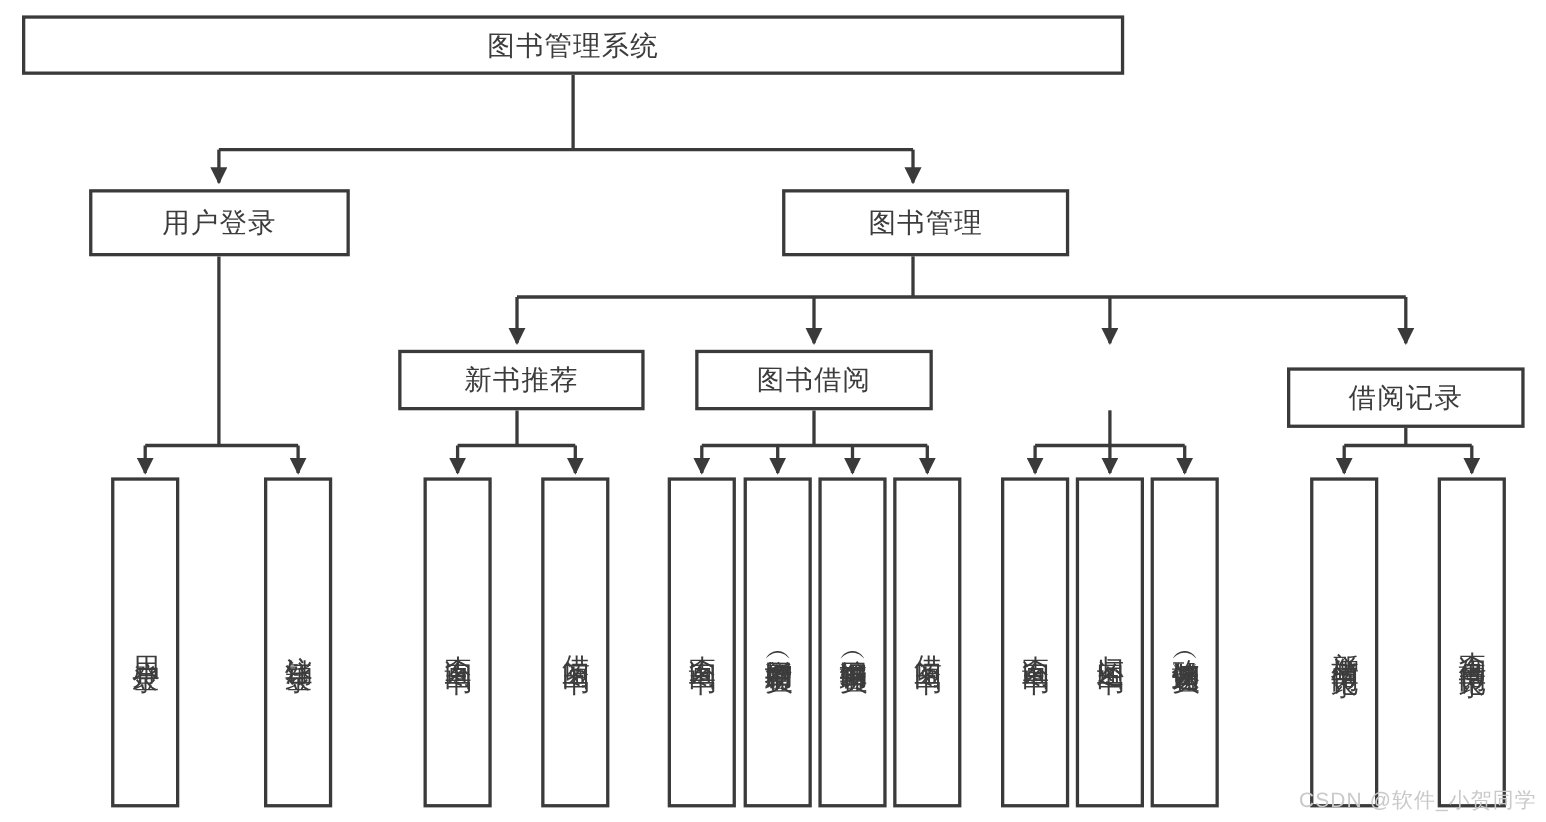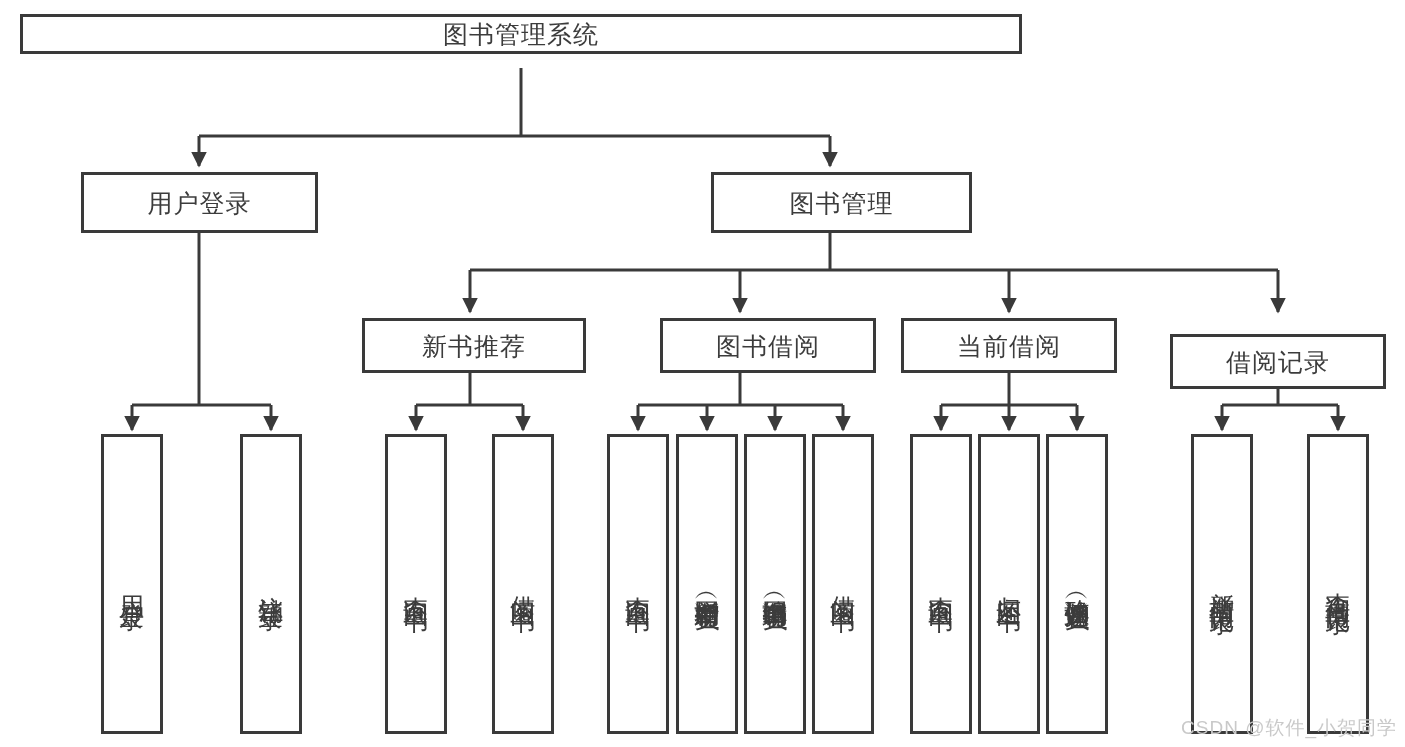--- a/index.html
+++ b/index.html
@@ -119,39 +119,36 @@
       <path d="M 1009 405 L 1009 430" marker-end="url(#arrow)"></path>
       <path d="M 1077 405 L 1077 430" marker-end="url(#arrow)"></path>
 
       <path d="M 1278 373 L 1278 405"></path>
       <path d="M 1222 405 L 1338 405"></path>
       <path d="M 1222 405 L 1222 430" marker-end="url(#arrow)"></path>
       <path d="M 1338 405 L 1338 430" marker-end="url(#arrow)"></path>
     </g>
   </svg>
 
-  <div class="node node-root" style="left:20px; top:14px; width:1002px; height:40px;">
+  <div class="node node-root" style="left:20px; top:14px; width:1002px; height:54px;">
     <span>图书管理系统</span>
   </div>
 
   <div class="node node-h" style="left:81px; top:172px; width:237px; height:61px;">
     <span>用户登录</span>
   </div>
   <div class="node node-h" style="left:711px; top:172px; width:261px; height:61px;">
     <span>图书管理</span>
   </div>
 
   <div class="node node-h" style="left:362px; top:318px; width:224px; height:55px;">
     <span>新书推荐</span>
   </div>
-  <div class="node node-h" style="left:632px; top:318px; width:216px; height:55px;margin-left:28px;">
+  <div class="node node-h" style="left:632px; top:318px; width:216px; height:55px;">
     <span>图书借阅</span>
-  </div>
-  <div class="node node-h" style="left:901px; top:318px; width:216px; height:55px;">
-    <span>当前借阅</span>
   </div>
   <div class="node node-h" style="left:1170px; top:318px; width:216px; height:55px;margin-top:16px;">
     <span>借阅记录</span>
   </div>
 
   <div class="node node-leaf" style="left:101px; top:434px; width:62px; height:300px;">
     <span class="vtext">用户登录</span>
   </div>
   <div class="node node-leaf" style="left:240px; top:434px; width:62px; height:300px;">
     <span class="vtext">注销登录</span>

